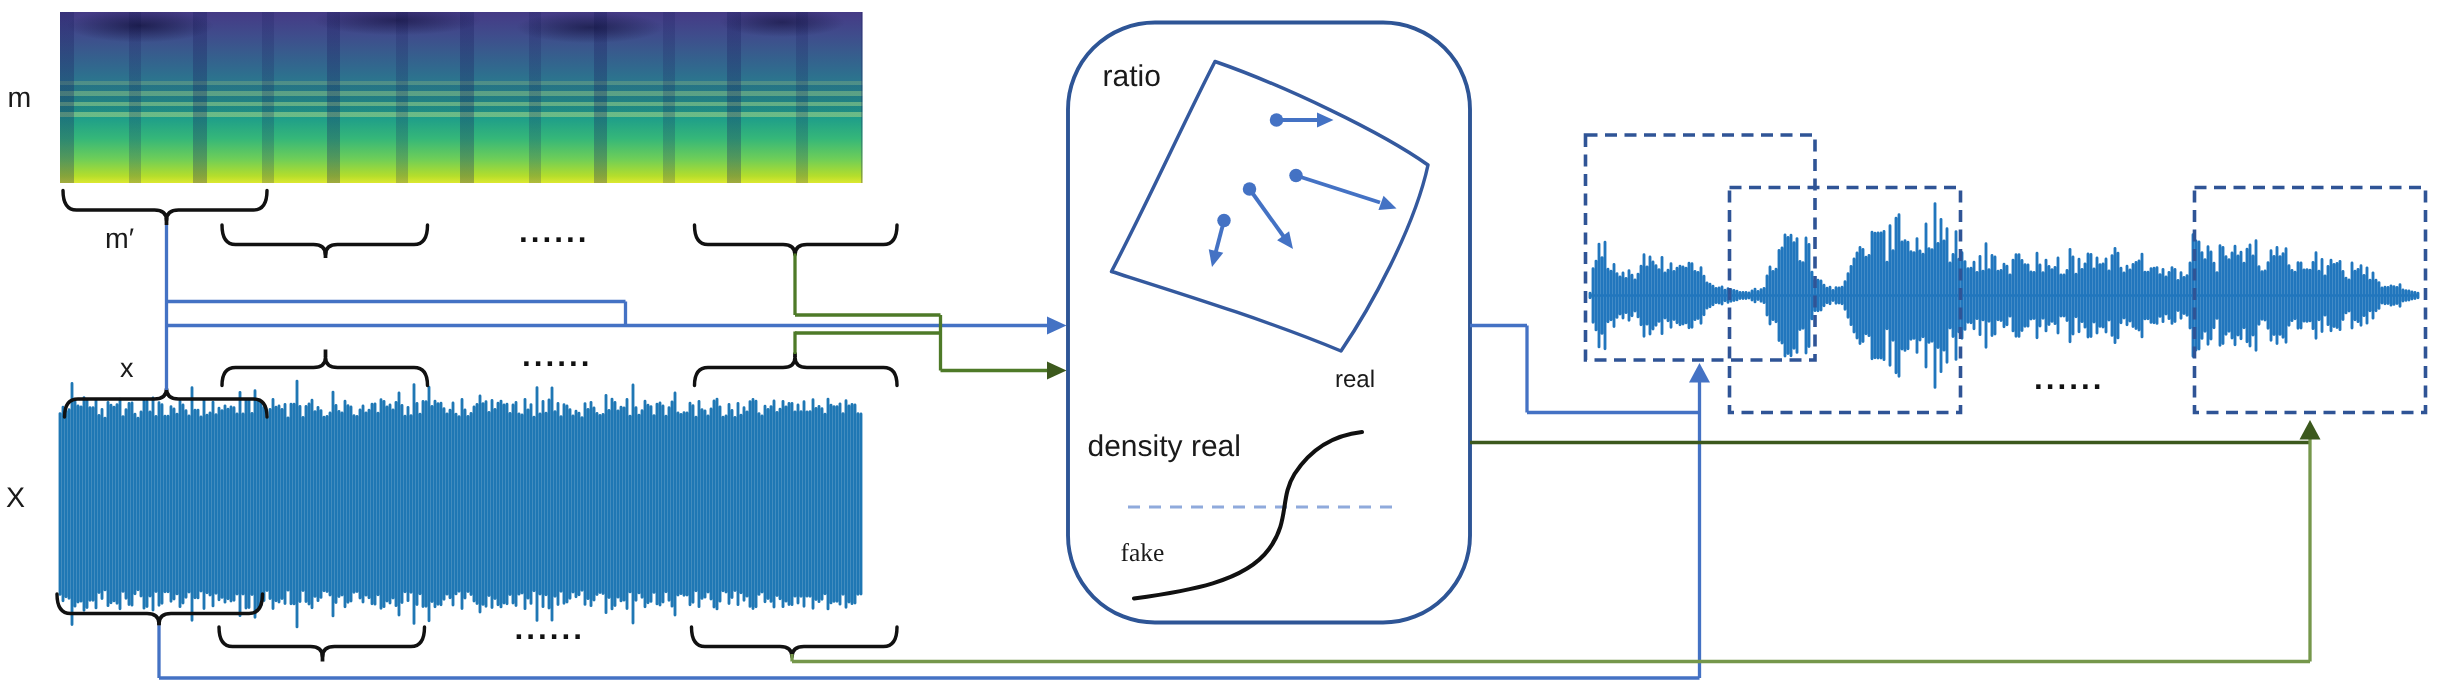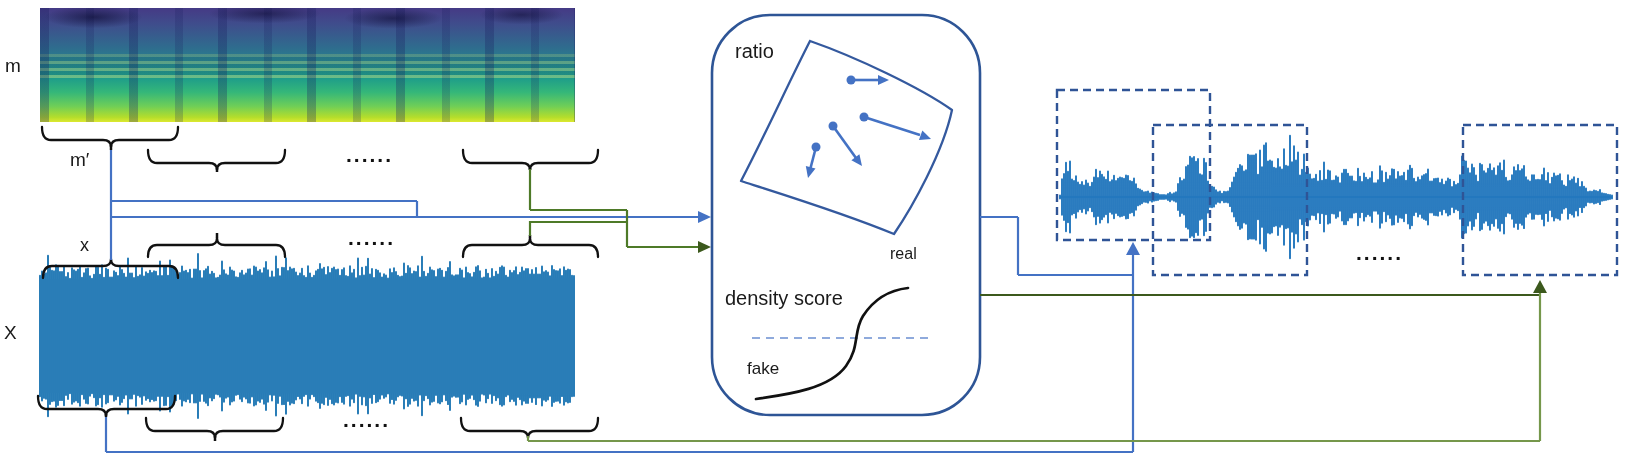--- a/index.html
+++ b/index.html
@@ -103,15 +103,15 @@
   <div class="lbl" style="left:80px;top:236px;font-size:18px;">x</div>
   <div class="lbl" style="left:4px;top:323px;font-size:19px;">X</div>
 
   <div class="lbl dots" style="left:346px;top:144px;">......</div>
   <div class="lbl dots" style="left:348px;top:227px;">......</div>
   <div class="lbl dots" style="left:343px;top:409px;">......</div>
   <div class="lbl dots" style="left:1356px;top:242px;">......</div>
 
   <div class="lbl" style="left:735px;top:41px;font-size:20px;">ratio</div>
   <div class="lbl" style="left:878px;top:246px;font-size:16px;margin-left:12px;">real</div>
-  <div class="lbl" style="left:725px;top:288px;font-size:20px;">density score</div>
-  <div class="lbl" style="left:747px;top:360px;font-size:17px;">fake</div>
+  <div class="lbl" style="left:725px;top:288px;font-size:20px;">density real</div>
+  <div class="lbl" style="left:747px;top:360px;font-size:17px;font-family:Liberation Serif, serif;">fake</div>
 </div>
 
 </body></html>

